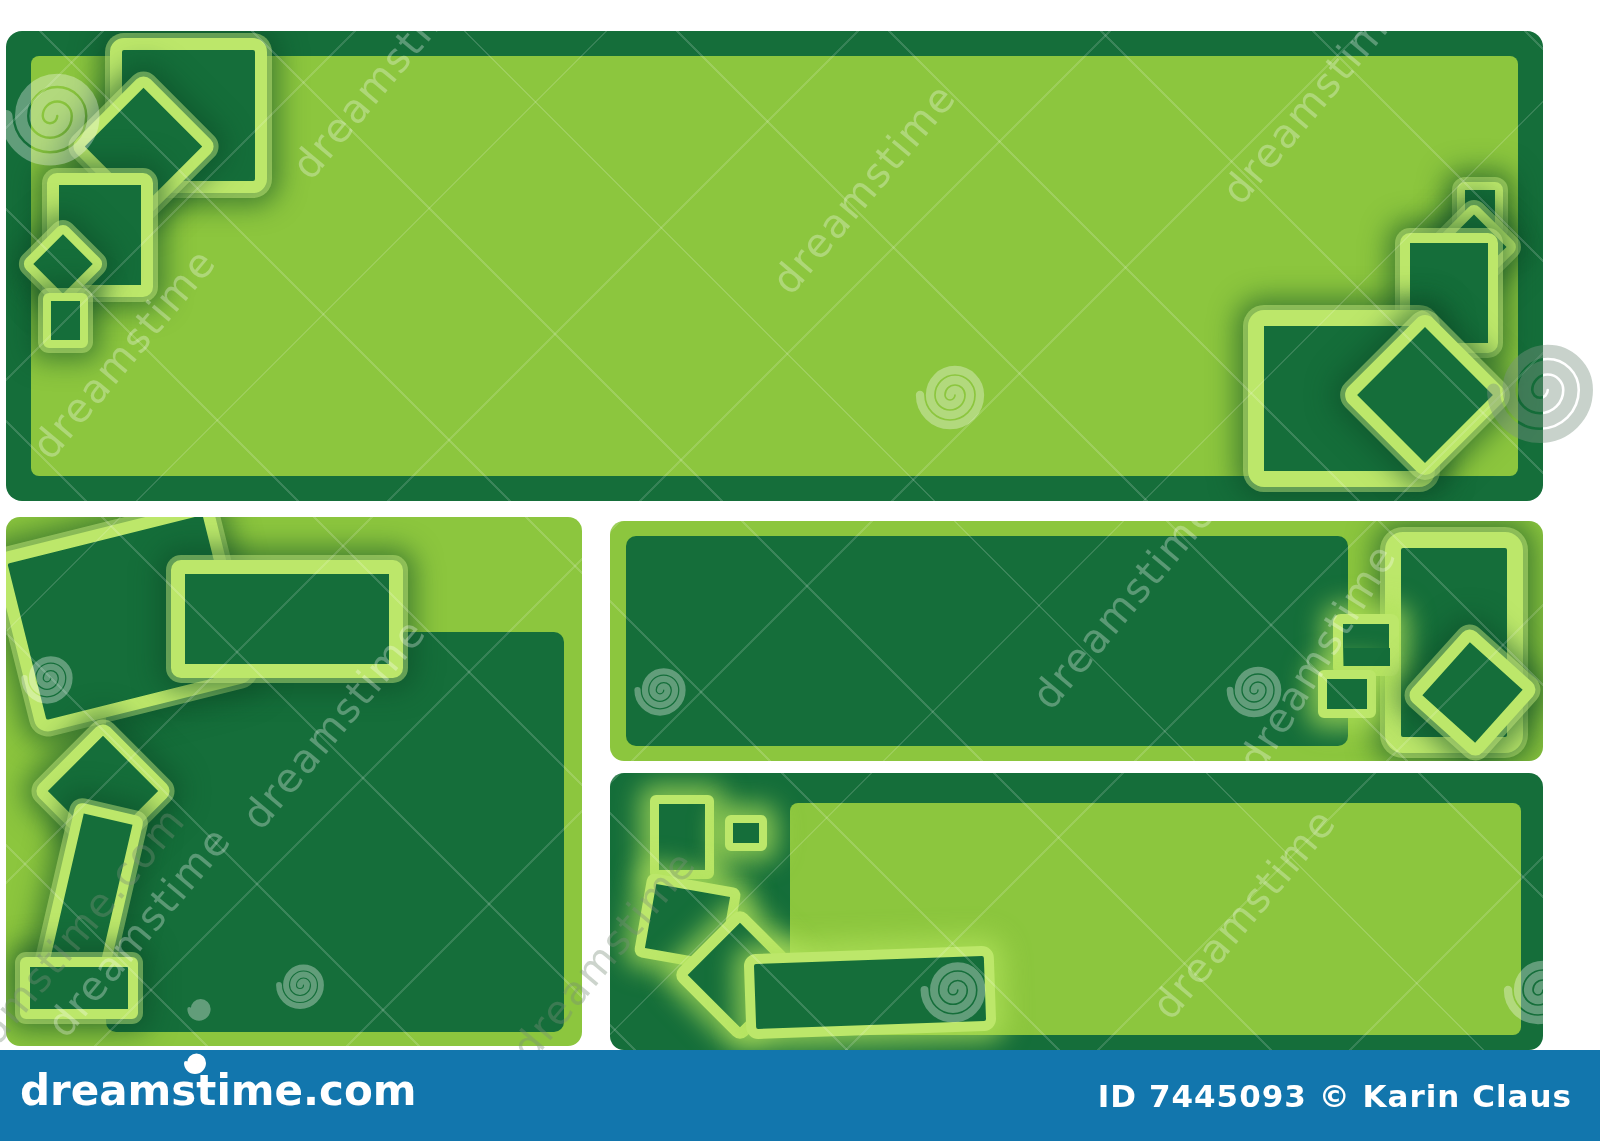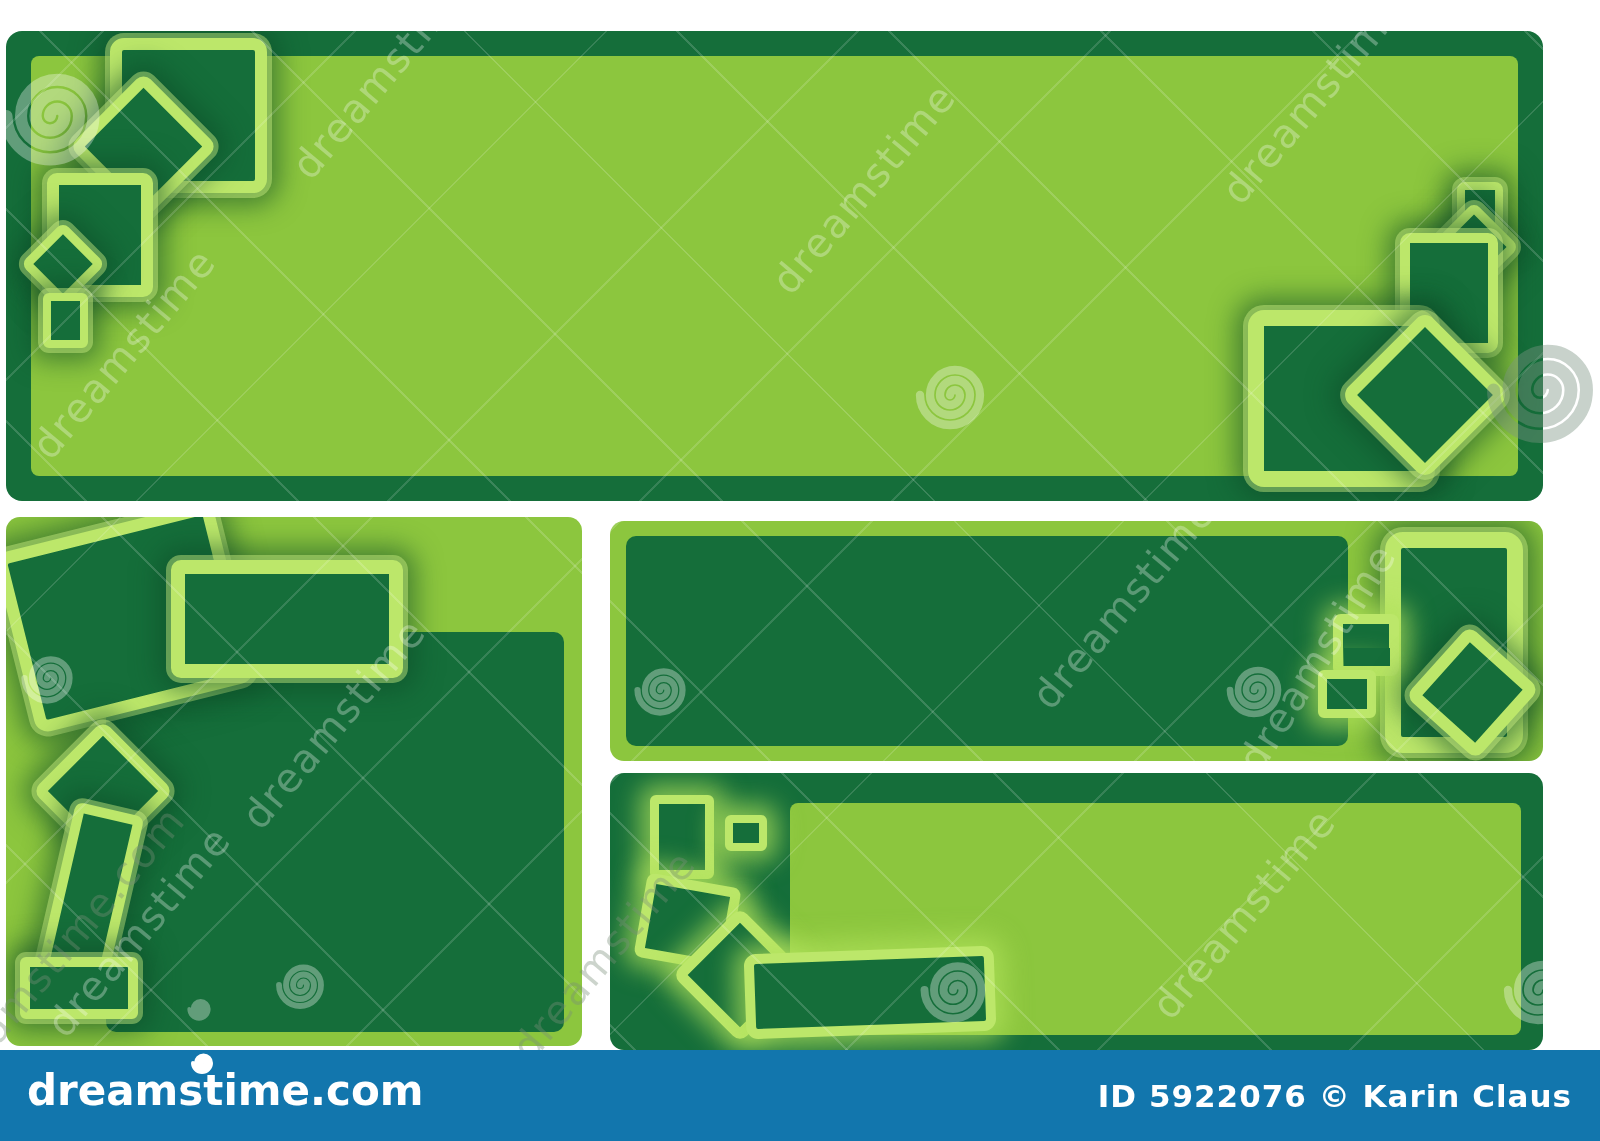--- a/index.html
+++ b/index.html
@@ -45,21 +45,21 @@
   .spiral svg{display:block; width:100%; height:100%; fill:none; stroke:rgba(255,255,255,.33); stroke-width:5; stroke-linecap:round;}
   .spiral.gray svg{stroke:rgba(125,148,130,.42);}
   .spiral.small svg{stroke-width:7;}
   
   #footer{
     position:absolute; left:0; top:1050px; width:1600px; height:91px;
     background:var(--footer-blue,#1276ad); z-index:10;
   }
   .logo{
     position:absolute; left:20px; top:16px; color:#fff;
-    font:bold 42px "DejaVu Sans", sans-serif; letter-spacing:0;margin-left:7px;
+    font:bold 42px "DejaVu Sans", sans-serif; letter-spacing:0;
   }
   .logo-spiral{position:absolute; left:163px; top:-15px; width:24px; height:24px;}
   .logo-spiral svg{display:block; width:100%; height:100%; fill:none; stroke:#fff; stroke-width:8; stroke-linecap:round;}
   .credit{
     position:absolute; right:28px; top:50%; transform:translateY(-50%);
     color:#fff; font:bold 31px "DejaVu Sans", sans-serif; letter-spacing:1px;
   }
 </style>
 </head>
 <body>
@@ -184,16 +184,16 @@
 
   <div id="footer">
     <div class="logo">
       <span>dreamstime.com</span>
       <span class="logo-spiral">
           <svg viewBox="8 8 48 48">
             <use href="#spiral-def"></use>
           </svg>
         </span>
     </div>
-    <div class="credit">ID 5922076 © Karin Claus</div>
+    <div class="credit">ID 7445093 © Karin Claus</div>
   </div>
 
 </div>
 
 </body></html>

